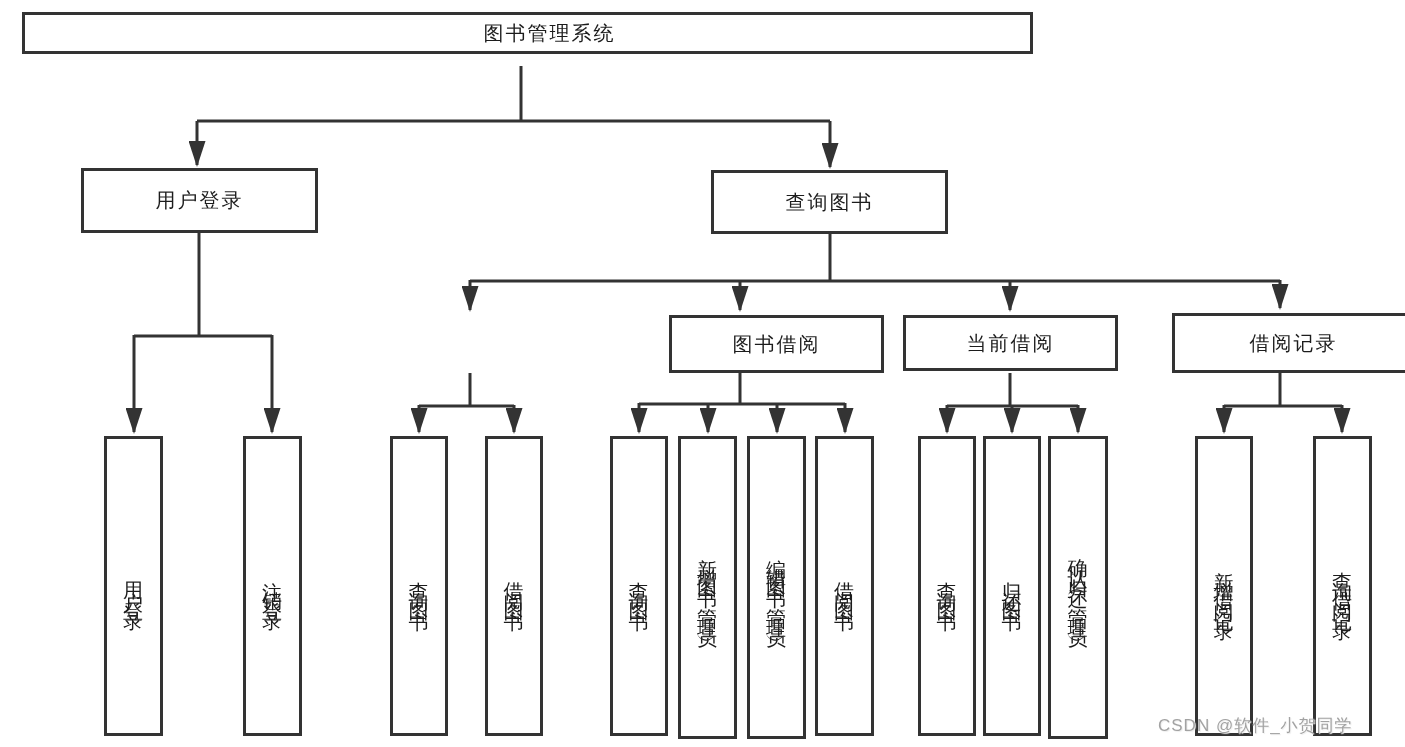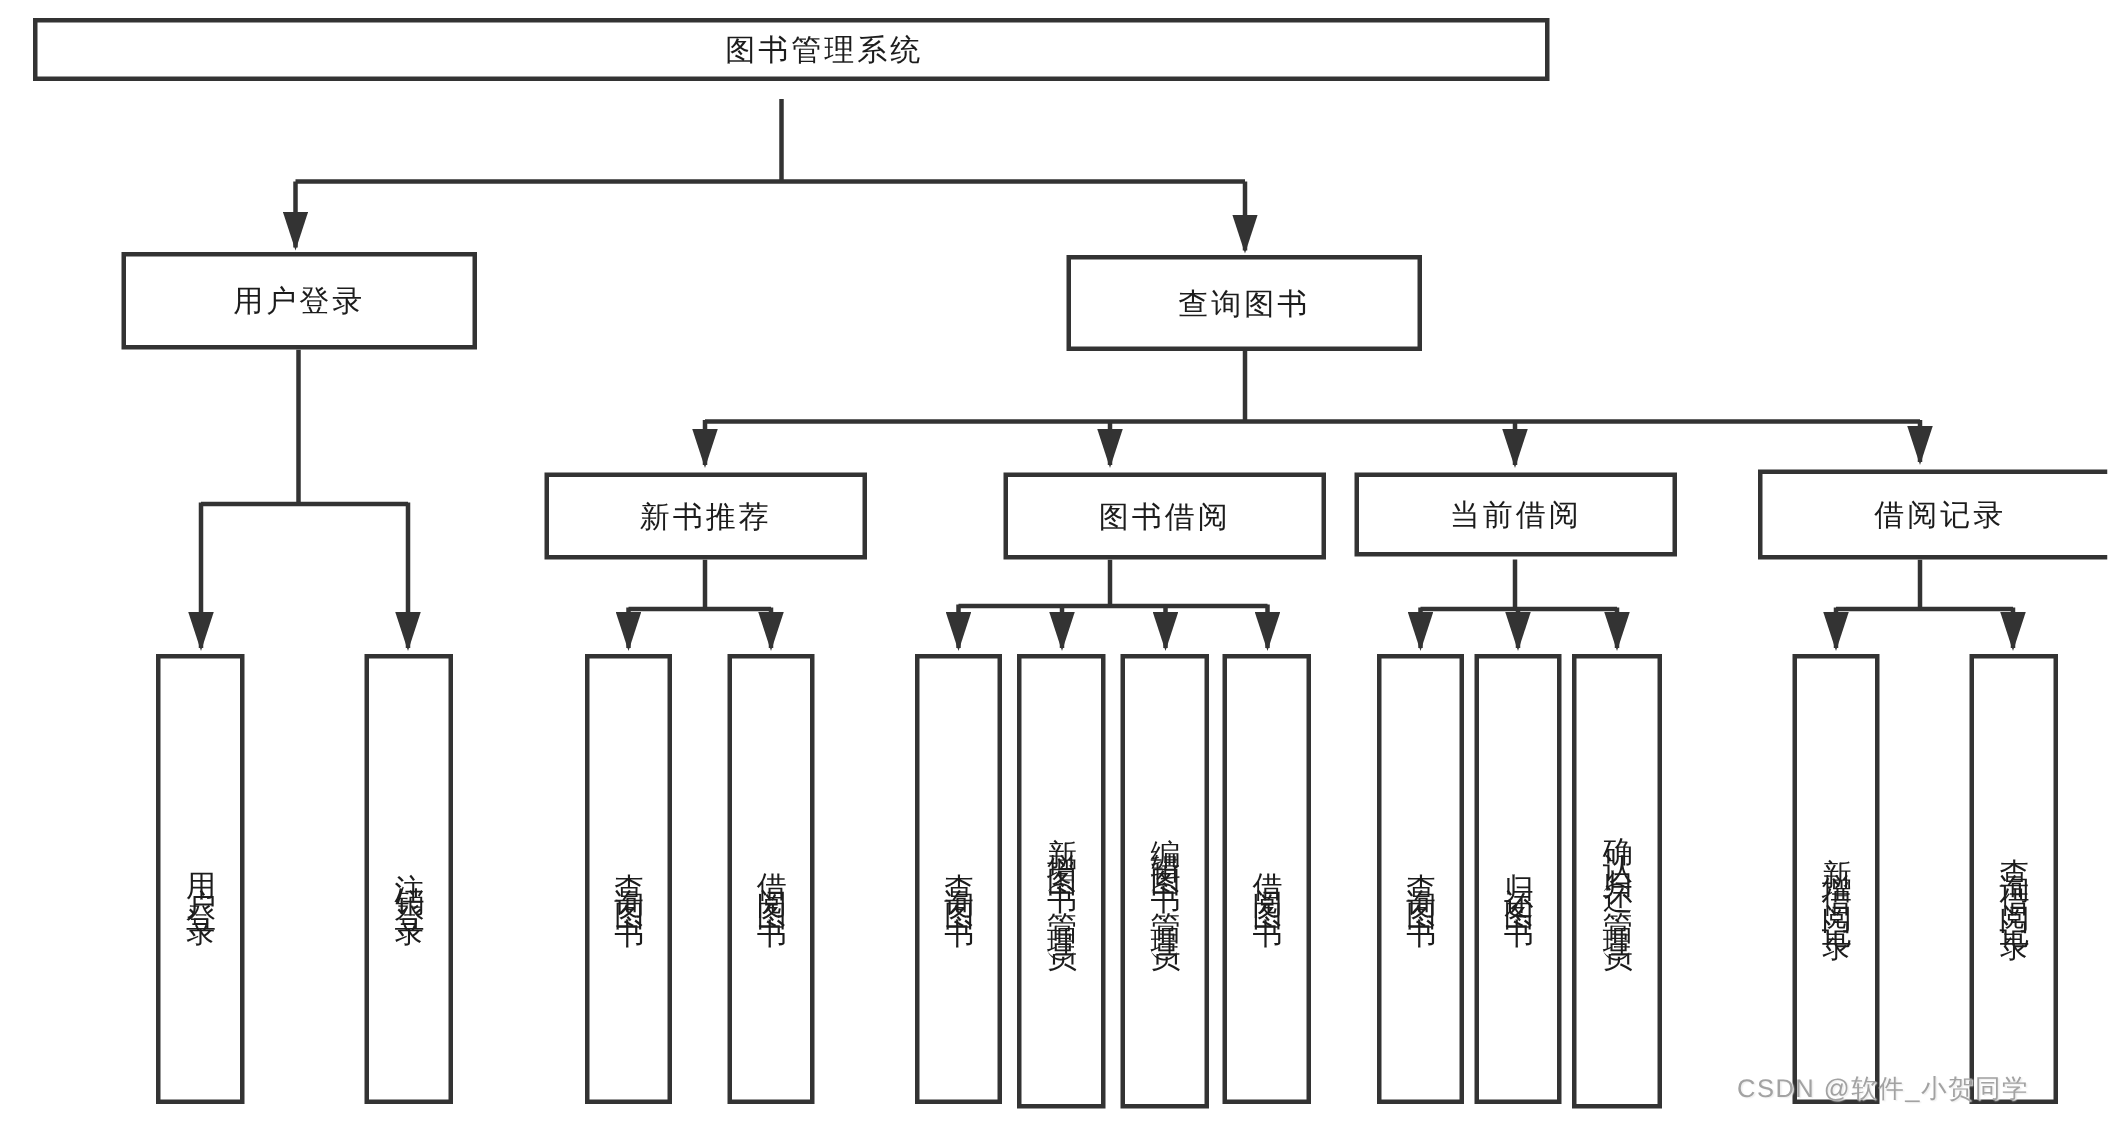--- a/index.html
+++ b/index.html
@@ -129,23 +129,20 @@
     <span>查询图书</span>
   </div>
 
   <div class="node vnode" style="left:104px; top:436px; width:59px; height:300px;">
     <span>用户登录</span>
   </div>
   <div class="node vnode" style="left:243px; top:436px; width:59px; height:300px;">
     <span>注销登录</span>
   </div>
 
-  <div class="node hnode" style="left:363px; top:315px; width:215px; height:58px;">
-    <span>新书推荐</span>
-  </div>
   <div class="node hnode" style="left:633px; top:315px; width:215px; height:58px;margin-left:36px;">
     <span>图书借阅</span>
   </div>
   <div class="node hnode" style="left:903px; top:315px; width:215px; height:56px;">
     <span>当前借阅</span>
   </div>
   <div class="node hnode" style="left:1172px; top:313px; width:243px; height:60px;">
     <span>借阅记录</span>
   </div>
 

